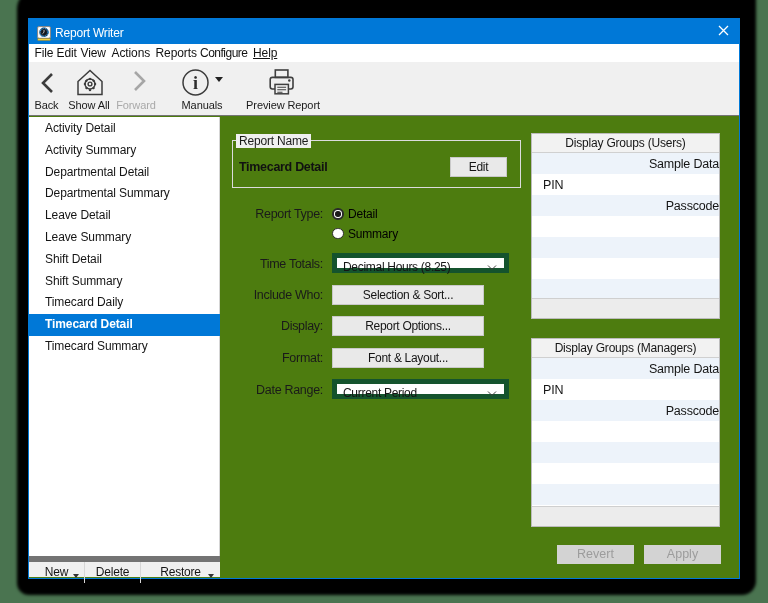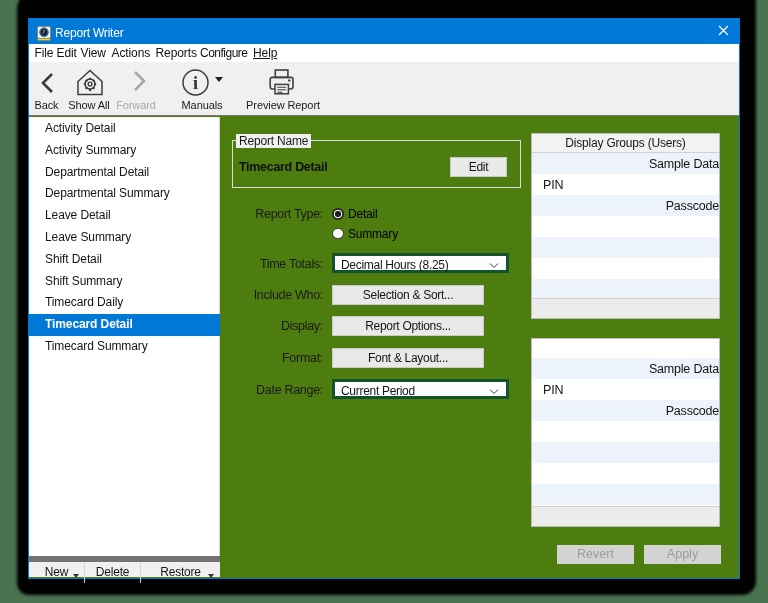--- a/index.html
+++ b/index.html
@@ -35,21 +35,21 @@
 .darr { position:absolute; width:0; height:0; border-left:3.5px solid transparent; border-right:3.5px solid transparent; border-top:4.5px solid #333; top:12px; right:5px; }
 
 .groupbox { position:absolute; left:203px; top:121px; width:289px; height:48px; border:1px solid #dcdcdc; }
 .legend { position:absolute; left:207px; top:115px; background:#f0f0f0; padding:0 3px; font-size:12px; letter-spacing:-0.2px; color:#1c1c1c; }
 .tdbold { position:absolute; left:210px; top:141px; font-size:12.5px; letter-spacing:-0.3px; font-weight:bold; color:#111; }
 .btn { position:absolute; background:#e9e9e9; border:1px solid #c9c9c9; font-size:12px; letter-spacing:-0.3px; color:#151515; text-align:center; }
 .flabel { position:absolute; font-size:12.5px; letter-spacing:-0.3px; color:#1a1a1a; text-align:right; width:100px; }
 .radio { position:absolute; width:11.5px; height:11.5px; border:1px solid #2f2f2f; border-radius:50%; background:#fff; }
 .radio.on { border:2px solid #2b2b2b; }
 .radio.on::after { content:""; position:absolute; left:1px; top:1px; width:5.5px; height:5.5px; border-radius:50%; background:#1b1b1b; }
-.combo { position:absolute; background:#fefefe; border:3px solid #14532d; font-size:12px; letter-spacing:-0.3px; color:#151515; padding-left:6px; }
+.combo { position:absolute; background:#fefefe; border:5px solid #14532d; font-size:12px; letter-spacing:-0.3px; color:#151515; padding-left:6px; }
 
 .panel { position:absolute; background:#fff; border:1px solid #bcbcbc; }
 .phead { position:absolute; left:0; top:0; width:100%; height:19px; background:#f2f2f2; border-bottom:1px solid #d0d0d0; text-align:center; font-size:12px; letter-spacing:-0.2px; line-height:19px; color:#161616; }
 .prow { position:absolute; left:0; width:100%; height:21px; line-height:23px; padding-left:11px; font-size:12.5px; letter-spacing:-0.2px; color:#151515; }
 .palt { background:#edf3fa;text-align:right; }
 .pfoot { position:absolute; left:0; bottom:0; width:100%; height:20px; background:#ececec; border-top:1px solid #cfcfcf; }
 .gbtn { position:absolute; width:77px; height:19px; background:#d3d3d3; color:#9c9c9c; font-size:12.5px; text-align:center; line-height:19px; }
 svg { position:absolute; overflow:visible; }
 </style>
 </head>
@@ -186,20 +186,21 @@
     <div class="prow palt" style="top:19px;">Sample Data</div>
     <div class="prow" style="top:40px;">PIN</div>
     <div class="prow palt" style="top:61px;">Passcode</div>
     <div class="prow" style="top:82px;"></div>
     <div class="prow palt" style="top:103px;"></div>
     <div class="prow" style="top:124px;"></div>
     <div class="prow palt" style="top:145px;"></div>
     <div class="pfoot"></div>
   </div>
   <div class="panel" style="left:502px; top:319px; width:189px; height:189px;">
+    <div class="phead">Display Groups (Managers)</div>
     <div class="prow palt" style="top:19px;">Sample Data</div>
     <div class="prow" style="top:40px;">PIN</div>
     <div class="prow palt" style="top:61px;">Passcode</div>
     <div class="prow" style="top:82px;"></div>
     <div class="prow palt" style="top:103px;"></div>
     <div class="prow" style="top:124px;"></div>
     <div class="prow palt" style="top:145px;"></div>
     <div class="pfoot"></div>
   </div>
   <div class="gbtn" style="left:528px; top:526px;">Revert</div>

